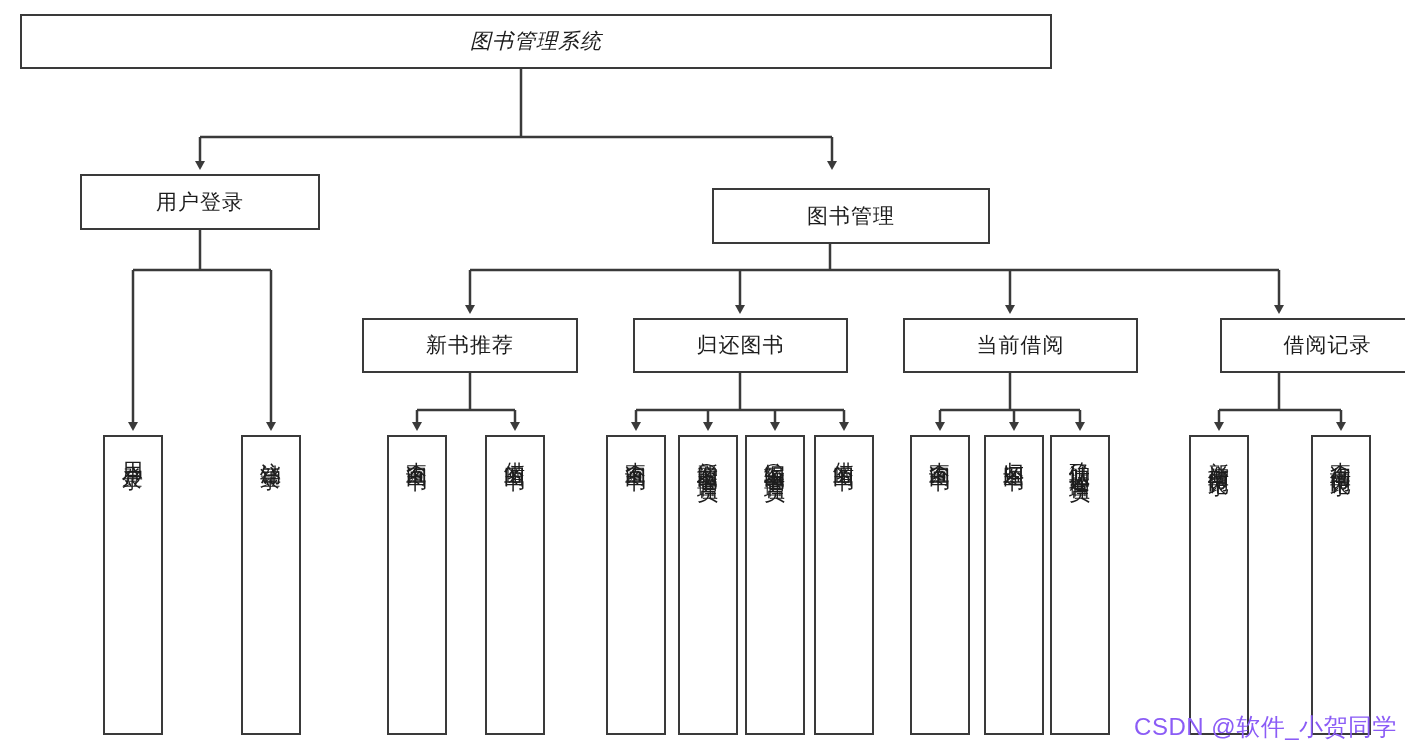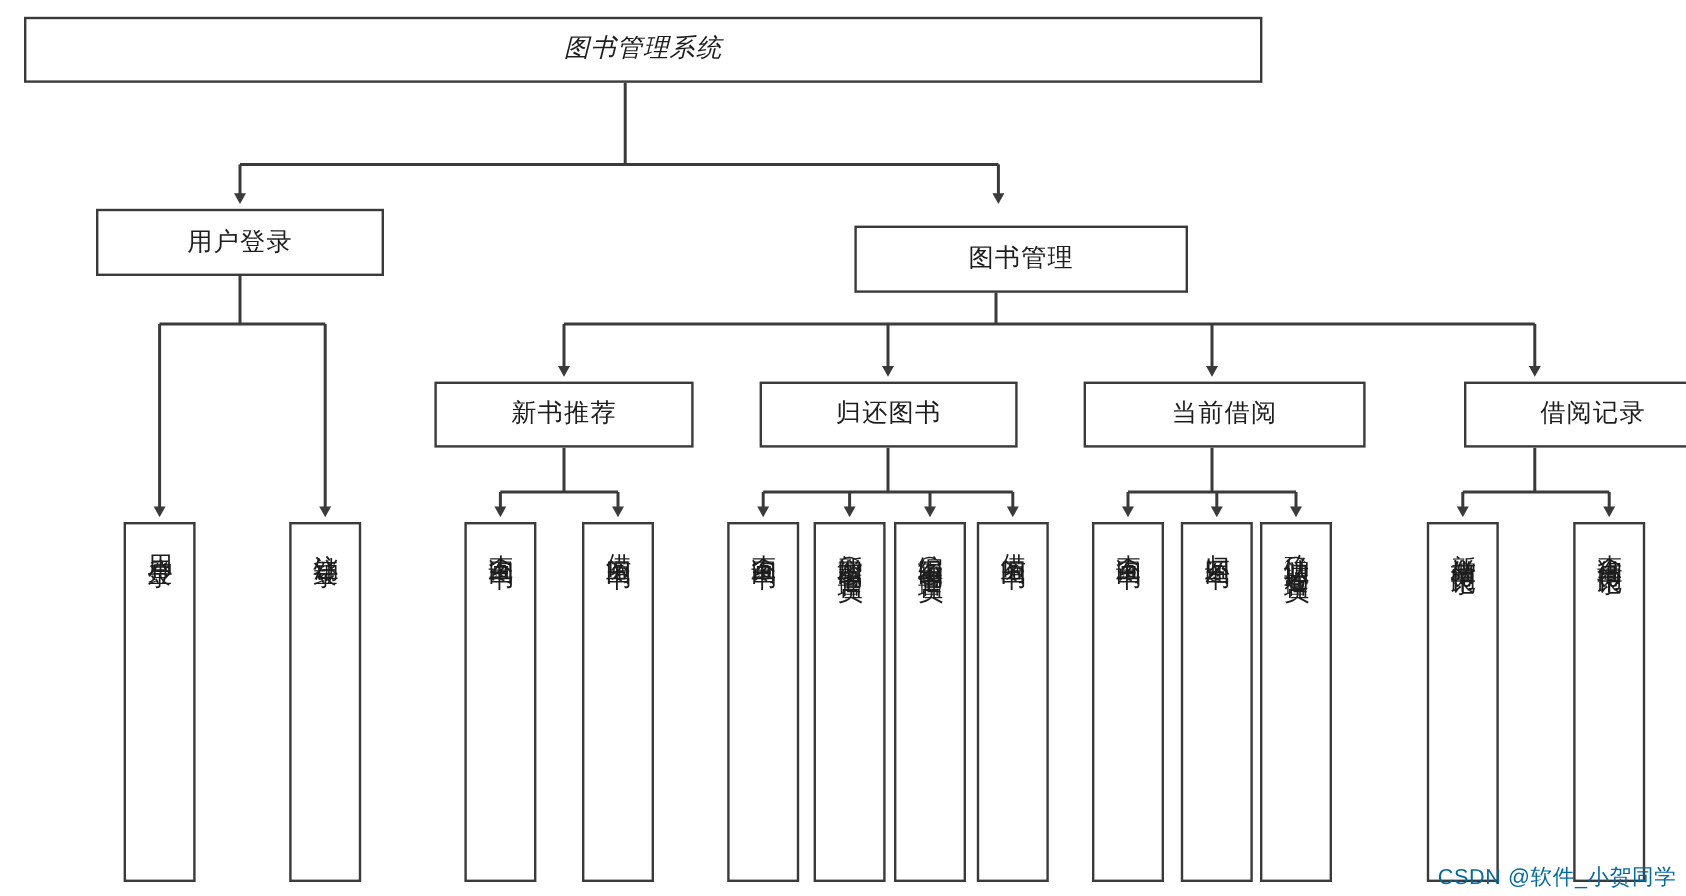--- a/index.html
+++ b/index.html
@@ -53,22 +53,22 @@
     font-size: 21px;
     letter-spacing: 3px;
     line-height: 1;
     white-space: nowrap;
     max-height: 100%;
   }
   .watermark {
     position: absolute;
     right: 8px;
     bottom: 4px;
-    font-size: 18px;
-    color: #0369a1;
+    font-size: 24px;
+    color: #8b5cf6;
     letter-spacing: 0.5px;
     white-space: nowrap;
     user-select: none;
   }
 </style>
 </head>
 <body>
 
 <div id="canvas">
 

